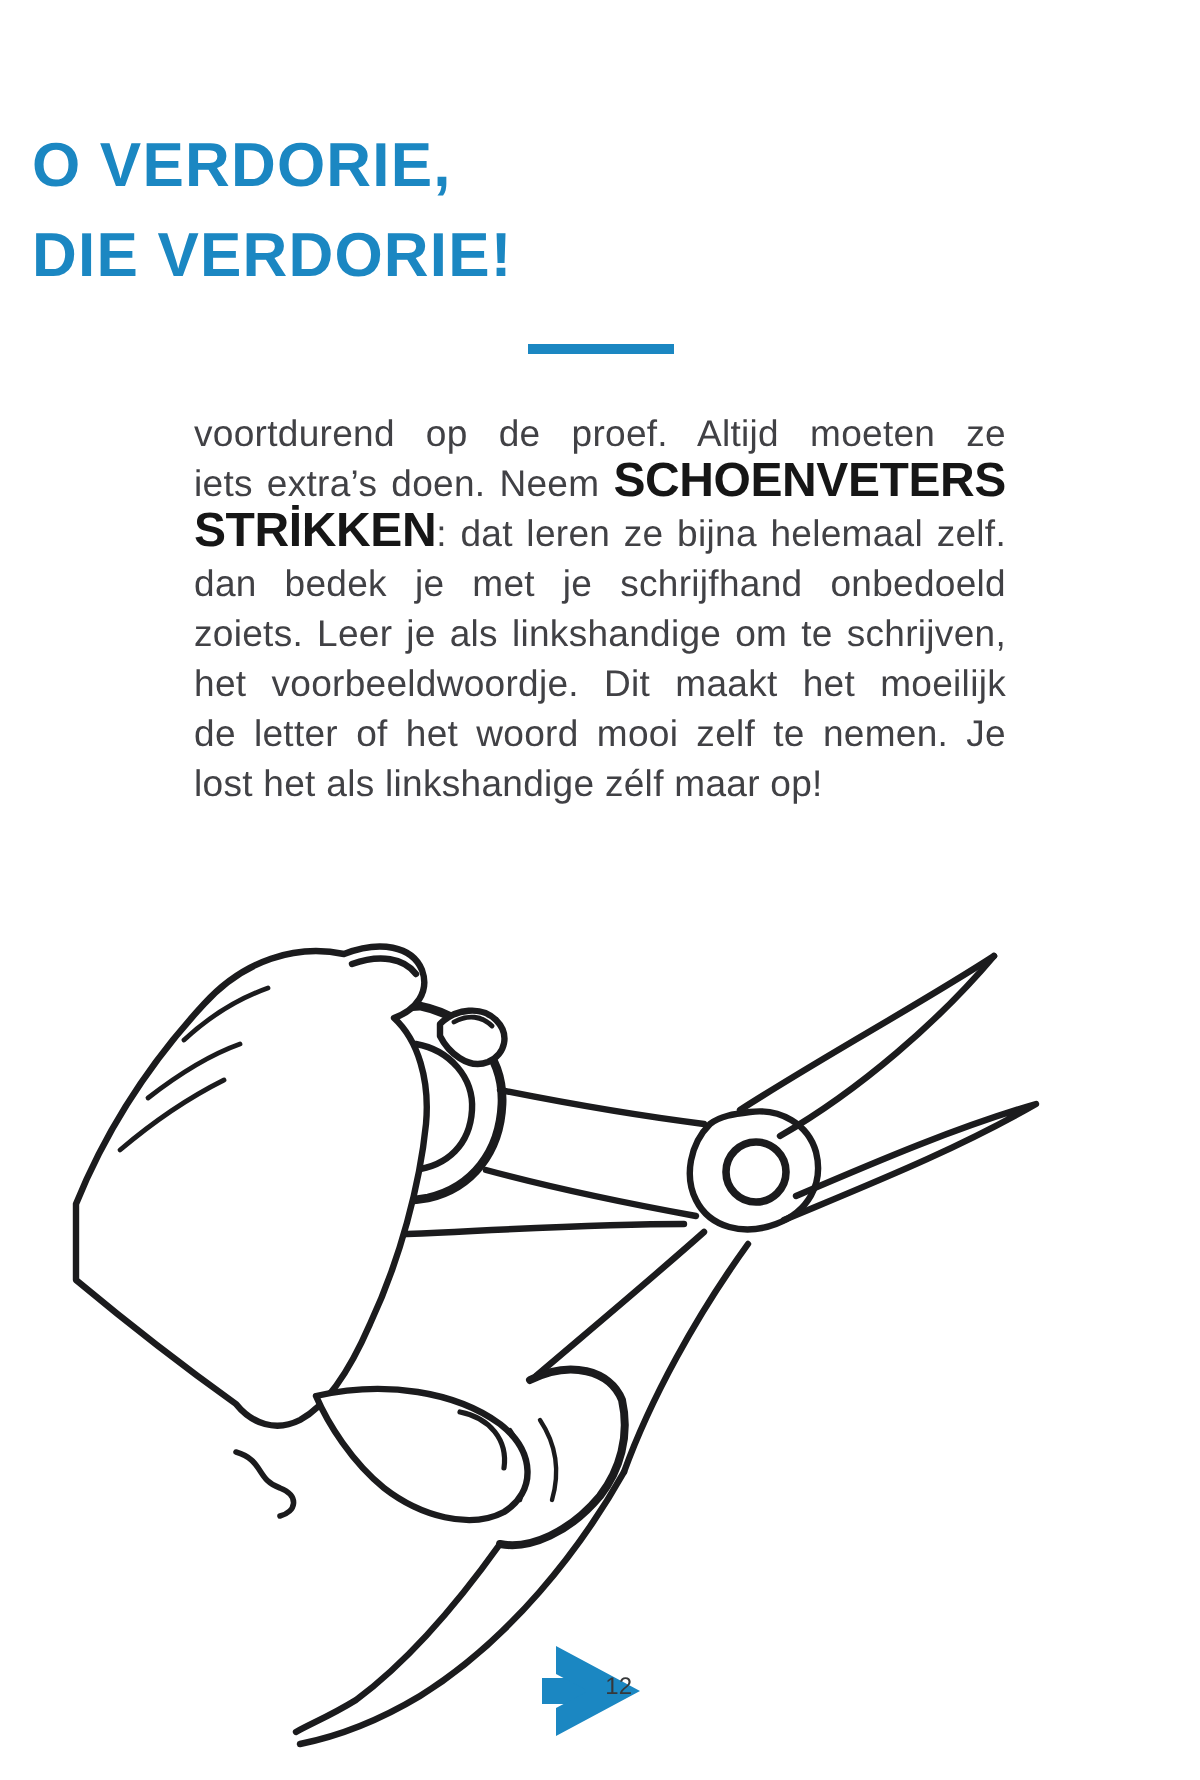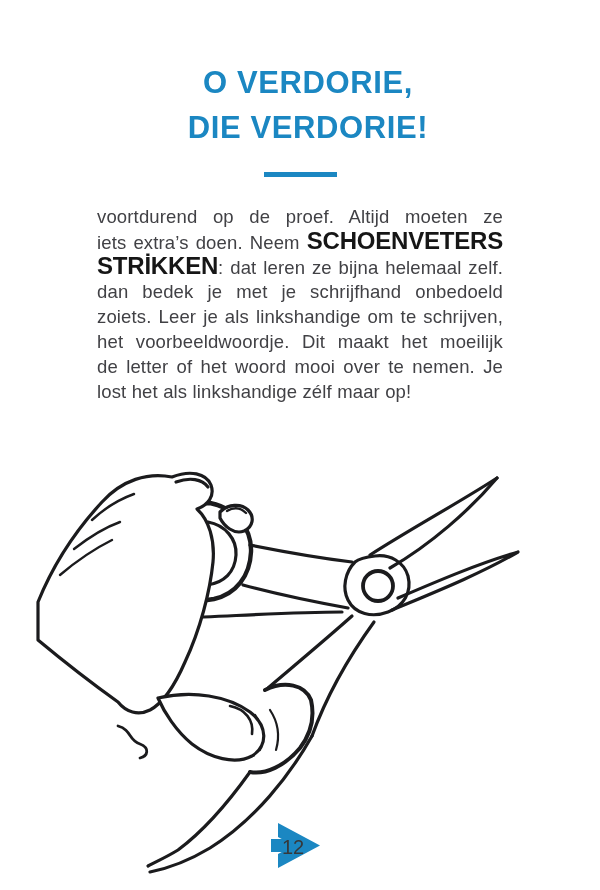--- a/index.html
+++ b/index.html
@@ -13,21 +13,21 @@
   html,body{width:600px;height:890px;}
   body{
     background:#ffffff;
     font-family:"Liberation Sans", sans-serif;
     position:relative;
     overflow:hidden;
   }
   .page{position:absolute;inset:0;background:#fff;}
   .title{
     position:absolute;top:60px;left:0;width:600px;
-    text-align:center;
+    text-align:left;
     color:var(--accent-blue);
     font-weight:bold;
     font-size:31px;
     line-height:45px;
     letter-spacing:0.6px;
     padding-left:16px;
   }
   .title-divider{
     position:absolute;top:172px;left:264px;
     width:73px;height:5px;
@@ -50,22 +50,22 @@
     line-height:1;
   }
   .illustration{
     position:absolute;top:470px;left:0;width:600px;height:420px;
   }
   .footer-arrow{
     position:absolute;top:818px;left:268px;width:56px;height:56px;
   }
   .page-number{
     position:absolute;top:836px;left:282px;width:34px;
-    text-align:left;
-    font-size:20px;
+    text-align:right;
+    font-size:12px;
     color:var(--page-number);
     z-index:2;
   }
 </style>
 </head>
 <body>
 
 <div class="page">
 
   <div class="title">
@@ -75,21 +75,21 @@
 
   <div class="title-divider"></div>
 
   <div class="paragraph">
       <div class="text-line justified"><span class="normal">voortdurend op de proef. Altijd moeten ze</span></div>
       <div class="text-line justified"><span class="normal">iets extra’s doen. Neem </span><span class="caps">SCHOENVETERS</span></div>
       <div class="text-line justified"><span class="caps">STRİKKEN</span><span class="normal">: dat leren ze bijna helemaal zelf.</span></div>
       <div class="text-line justified"><span class="normal">dan bedek je met je schrijfhand onbedoeld</span></div>
       <div class="text-line justified"><span class="normal">zoiets. Leer je als linkshandige om te schrijven,</span></div>
       <div class="text-line justified"><span class="normal">het voorbeeldwoordje. Dit maakt het moeilijk</span></div>
-      <div class="text-line justified"><span class="normal">de letter of het woord mooi over te nemen. Je</span></div>
+      <div class="text-line justified"><span class="normal">de letter of het woord mooi zelf te nemen. Je</span></div>
       <div class="text-line"><span class="normal">lost het als linkshandige zélf maar op!</span></div>
     </div>
 
   <svg class="illustration" viewBox="0 0 600 420" fill="none" stroke="#1b1b1d" stroke-width="3.2" stroke-linecap="round" stroke-linejoin="round">
 
     <path stroke-width="4.4" d="M 210,33 C 235,38 252,58 251,82 C 250,106 236,124 214,129 C 188,134 164,124 156,104 C 149,85 158,62 178,47 C 188,39 199,33 210,33 Z"></path>
     <path d="M 208,52 C 225,55 237,69 236,85 C 235,102 224,113 207,115 C 189,117 173,108 169,93 C 166,79 174,64 190,56 C 196,53 202,52 208,52 Z"></path>
 
     <path d="M 250,75 C 285,82 320,88 352,92"></path>
     <path d="M 243,115 C 280,125 315,132 348,138"></path>

